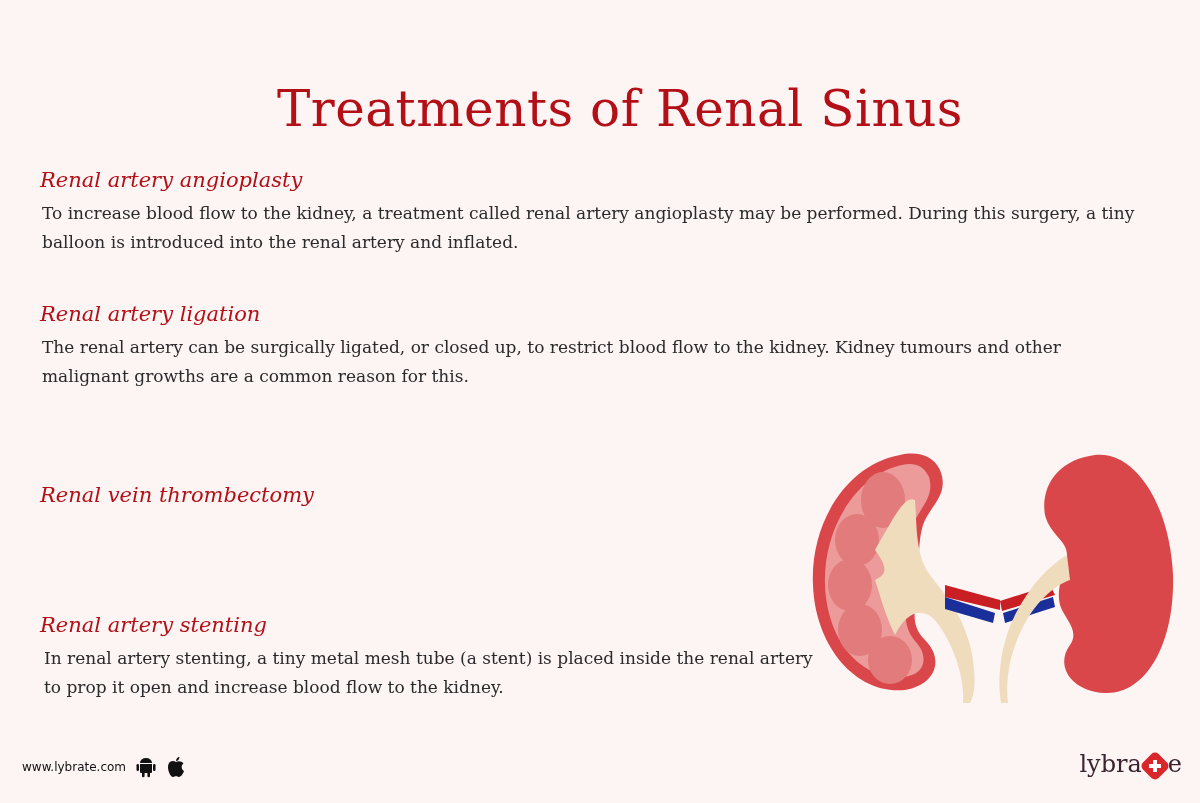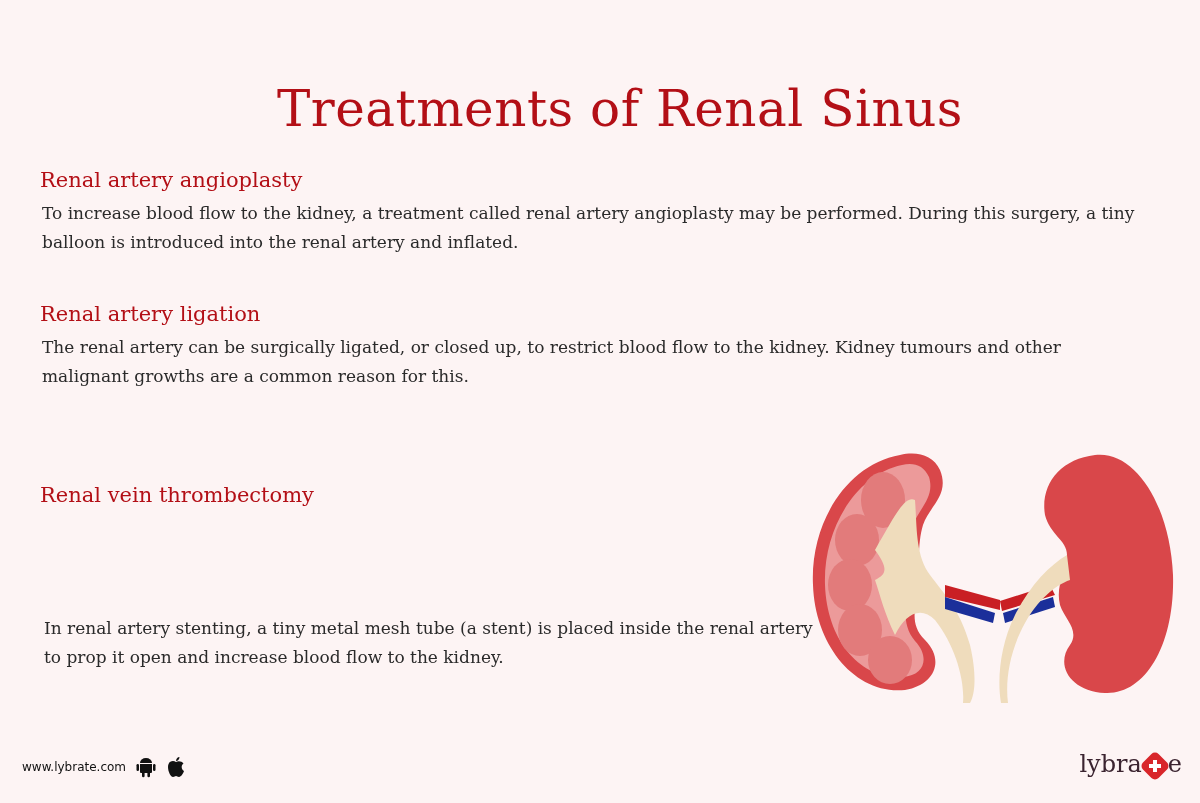--- a/index.html
+++ b/index.html
@@ -14,21 +14,21 @@
     text-align: center; color: #b30f16;
     font-family: "DejaVu Serif", serif;
     font-size: 50px; font-weight: normal; letter-spacing: 0.5px;
     line-height: 66px;
     padding-left: 20px;
   }
   .section { position: absolute; left: 40px; }
   .section h2 {
     margin: 0; color: #b30f16; font-weight: normal;
     font-family: "DejaVu Serif", serif;
-    font-size: 21px; line-height: 30px;
+    font-size: 21px; line-height: 30px; font-style: italic;
   }
   .section p {
     margin: 4px 0 0 2px; color: #2a2a2a;
     font-family: "DejaVu Serif", serif;
     font-size: 17px; line-height: 29px;
   }
   #s1 { top: 165px; width: 1110px; }
   #s2 { top: 299px; width: 1110px; }
   #s3 { top: 480px; width: 780px; }
   #s3 p { margin-left: 4px; }
@@ -68,20 +68,21 @@
   <p>To increase blood flow to the kidney, a treatment called renal artery angioplasty may be performed. During this surgery, a tiny balloon is introduced into the renal artery and inflated.</p>
 </div>
 <div class="section" id="s2">
   <h2>Renal artery ligation</h2>
   <p>The renal artery can be surgically ligated, or closed up, to restrict blood flow to the kidney. Kidney tumours and other malignant growths are a common reason for this.</p>
 </div>
 <div class="section" id="s3">
   <h2>Renal vein thrombectomy</h2>
 </div>
 <div class="section" id="s4">
+  <h2>Renal artery stenting</h2>
   <p>In renal artery stenting, a tiny metal mesh tube (a stent) is placed inside the renal artery to prop it open and increase blood flow to the kidney.</p>
 </div>
 
 <svg class="kidneys" viewBox="0 0 390 265">
 
   <g>
     <path d="M95,10 C40,20 5,80 8,140 C10,200 50,250 100,245 C130,240 140,215 120,195 C105,180 110,165 112,150 C115,120 112,100 118,80 C125,60 145,50 135,25 C128,10 112,6 95,10 Z" fill="#d9474a"></path>
     <path d="M97,20 C50,30 18,85 20,140 C22,195 55,235 98,232 C120,230 125,212 110,196 C98,182 100,165 102,150 C104,120 102,100 108,80 C115,62 130,52 124,32 C119,20 108,17 97,20 Z" fill="#ec9a9a"></path>
     <ellipse cx="78" cy="55" rx="22" ry="28" fill="#e27b7b"></ellipse>
     <ellipse cx="52" cy="95" rx="22" ry="26" fill="#e27b7b"></ellipse>

